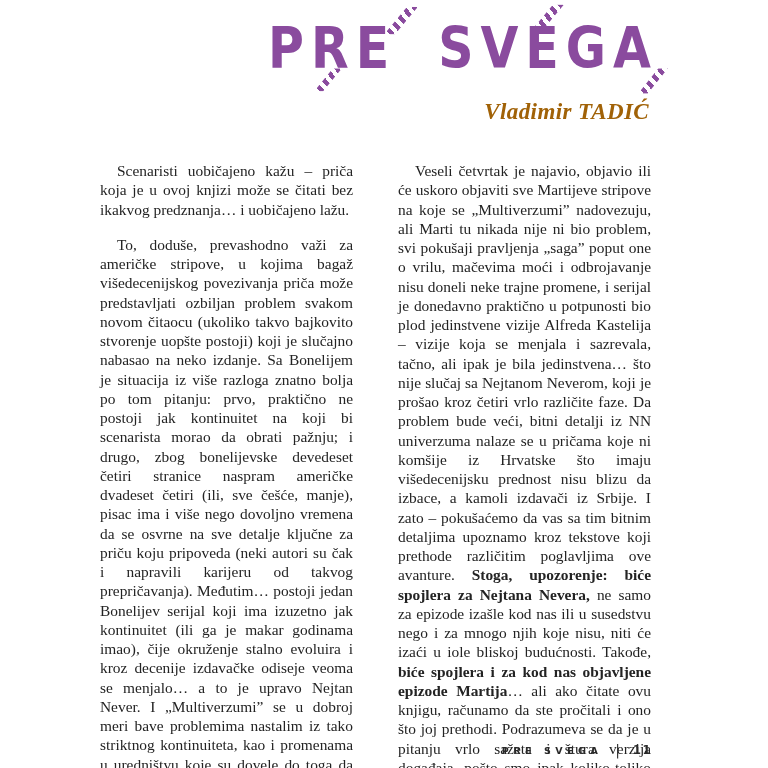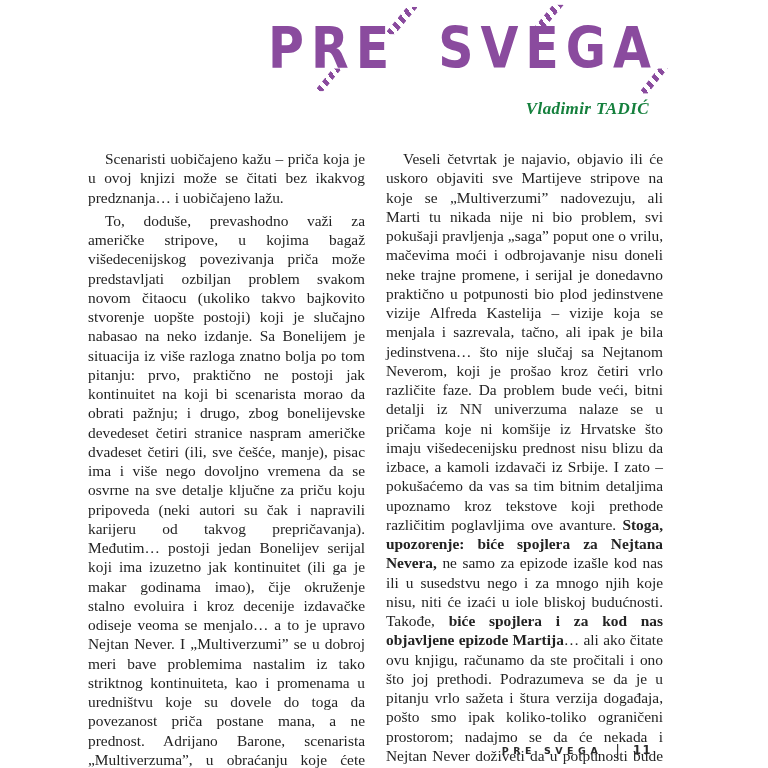--- a/index.html
+++ b/index.html
@@ -33,37 +33,37 @@
   .hatch.h1 { left:116px; top:-8px; }
   .hatch.h2 { left:46px;  bottom:-8px; width:28px; height:20px; }
   .hatch.h3 { left:262px; top:-10px; }
   .hatch.h4 { right:-10px; bottom:-10px; width:30px; height:22px; }
 
   
   .author {
     position:absolute; top:99px; right:113px;
     font-family:"Liberation Serif", serif;
     font-style:italic; font-weight:bold;
-    font-size:17px; color:#15803d;
+    font-size:23px; color:#a16207;
     letter-spacing:0.4px;
   }
 
   
   .columns {
     position:absolute; top:145px; left:84px; right:95px;
     display:flex; gap:13px;
   }
   .col {
     flex:1 1 0; min-width:0;
     text-align:justify;
     font-size:15.4px; line-height:19.25px;
     color:#232323;
     hyphens:auto; -webkit-hyphens:auto;
   }
-  .col p { margin:4px; text-indent:17px; }
+  .col p { margin:16px; text-indent:17px; }
   .it { }
   .bd { font-weight:bold; }
 
   
   .footer {
     position:absolute; bottom:11px; right:110px;
     display:flex; align-items:baseline; gap:13px;
     font-family:"DejaVu Sans", sans-serif; color:#2a2a2a;
   }
   .flabel { font-size:9.5px; letter-spacing:4.5px; font-weight:bold; }

